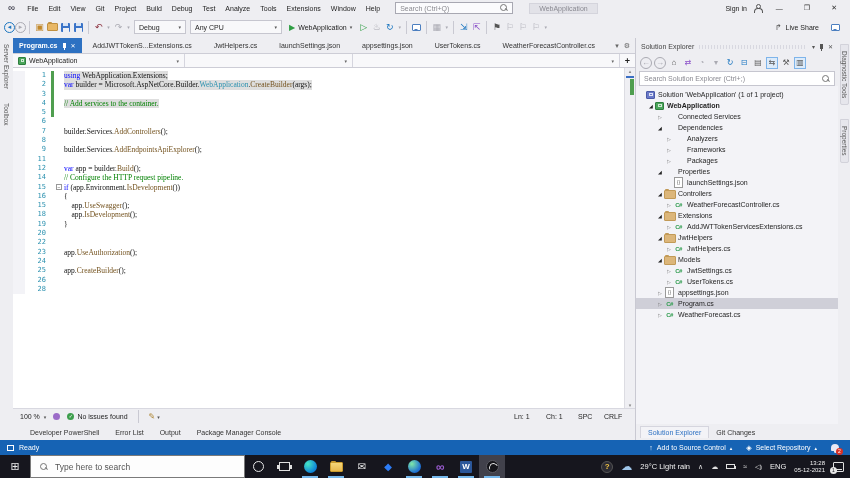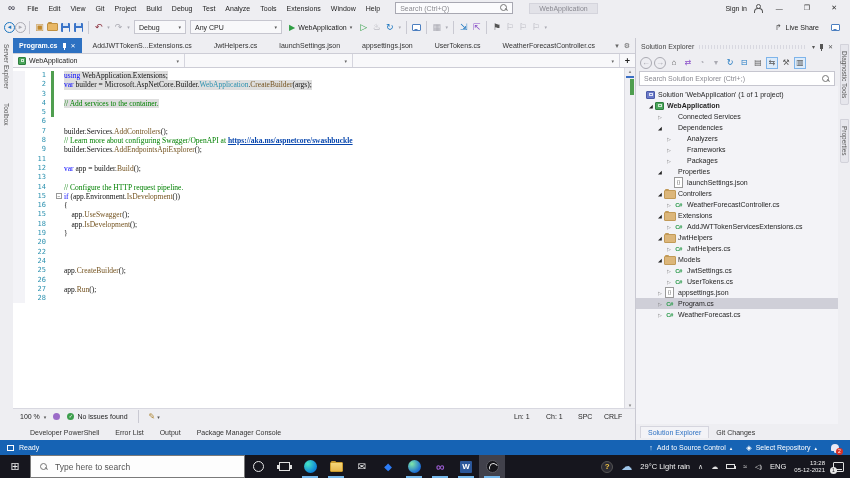--- a/index.html
+++ b/index.html
@@ -342,37 +342,36 @@
           <span class="mark-green"></span>
           <span class="sarr" style="bottom:0">▾</span>
         </div>
       <div class="code-line hl"><span class="gut"></span><span class="ln">1</span><span class="cbar on"></span><span class="fold"></span><span class="codetext"><span class="c-kw">using</span><span class="c-pl"> WebApplication.Extensions;</span></span></div>
           <div class="code-line hl"><span class="gut"></span><span class="ln">2</span><span class="cbar on"></span><span class="fold"></span><span class="codetext"><span class="c-kw">var</span><span class="c-pl"> builder = Microsoft.AspNetCore.Builder.</span><span class="c-ty">WebApplication</span><span class="c-pl">.</span><span class="c-mt">CreateBuilder</span><span class="c-pl">(args);</span></span></div>
           <div class="code-line "><span class="gut"></span><span class="ln">3</span><span class="cbar on"></span><span class="fold"></span><span class="codetext"></span></div>
           <div class="code-line hl"><span class="gut"></span><span class="ln">4</span><span class="cbar on"></span><span class="fold"></span><span class="codetext"><span class="c-cm">// Add services to the container.</span></span></div>
           <div class="code-line hl"><span class="gut"></span><span class="ln">5</span><span class="cbar on"></span><span class="fold"></span></div>
           <div class="code-line "><span class="gut"></span><span class="ln">6</span><span class="cbar "></span><span class="fold"></span><span class="codetext"></span></div>
           <div class="code-line "><span class="gut"></span><span class="ln">7</span><span class="cbar "></span><span class="fold"></span><span class="codetext"><span class="c-pl">builder.Services.</span><span class="c-mt">AddControllers</span><span class="c-pl">();</span></span></div>
-          <div class="code-line "><span class="gut"></span><span class="ln">8</span><span class="cbar "></span><span class="fold"></span><span class="codetext"><span class="c-cm">// Learn more about configuring Swagger/OpenAPI at </span><span class="c-lk">https://aka.ms/aspnetcore/swashbuckle</span></span></div>
+          <div class="code-line "><span class="gut"></span><span class="ln">8</span><span class="cbar "></span><span class="fold"></span></div>
           <div class="code-line "><span class="gut"></span><span class="ln">9</span><span class="cbar "></span><span class="fold"></span><span class="codetext"><span class="c-pl">builder.Services.</span><span class="c-mt">AddEndpointsApiExplorer</span><span class="c-pl">();</span></span></div>
           <div class="code-line "><span class="gut"></span><span class="ln">11</span><span class="cbar "></span><span class="fold"></span><span class="codetext"></span></div>
           <div class="code-line "><span class="gut"></span><span class="ln">12</span><span class="cbar "></span><span class="fold"></span><span class="codetext"><span class="c-kw">var</span><span class="c-pl"> app = builder.</span><span class="c-mt">Build</span><span class="c-pl">();</span></span></div>
-          <div class="code-line "><span class="gut"></span><span class="ln">13</span><span class="cbar "></span><span class="fold"></span><span class="codetext"></span></div>
           <div class="code-line "><span class="gut"></span><span class="ln">14</span><span class="cbar "></span><span class="fold"></span><span class="codetext"><span class="c-cm">// Configure the HTTP request pipeline.</span></span></div>
           <div class="code-line "><span class="gut"></span><span class="ln">15</span><span class="cbar "></span><span class="fold"><span class="minus">−</span></span><span class="codetext"><span class="c-kw">if</span><span class="c-pl"> (app.Environment.</span><span class="c-mt">IsDevelopment</span><span class="c-pl">())</span></span></div>
           <div class="code-line "><span class="gut"></span><span class="ln">16</span><span class="cbar "></span><span class="fold"></span><span class="codetext"><span class="c-pl">{</span></span></div>
           <div class="code-line "><span class="gut"></span><span class="ln">15</span><span class="cbar "></span><span class="fold"></span><span class="codetext"><span class="c-pl">    app.</span><span class="c-mt">UseSwagger</span><span class="c-pl">();</span></span></div>
           <div class="code-line "><span class="gut"></span><span class="ln">18</span><span class="cbar "></span><span class="fold"></span><span class="codetext"><span class="c-pl">    app.</span><span class="c-mt">IsDevelopment</span><span class="c-pl">();</span></span></div>
           <div class="code-line "><span class="gut"></span><span class="ln">19</span><span class="cbar "></span><span class="fold"></span><span class="codetext"><span class="c-pl">}</span></span></div>
           <div class="code-line "><span class="gut"></span><span class="ln">20</span><span class="cbar "></span><span class="fold"></span><span class="codetext"></span></div>
           <div class="code-line "><span class="gut"></span><span class="ln">22</span><span class="cbar "></span><span class="fold"></span><span class="codetext"></span></div>
+          <div class="code-line "><span class="gut"></span><span class="ln">23</span><span class="cbar "></span><span class="fold"></span><span class="codetext"><span class="c-pl">app.</span><span class="c-mt">UseAuthorization</span><span class="c-pl">();</span></span></div>
           <div class="code-line "><span class="gut"></span><span class="ln">24</span><span class="cbar "></span><span class="fold"></span><span class="codetext"></span></div>
           <div class="code-line "><span class="gut"></span><span class="ln">25</span><span class="cbar "></span><span class="fold"></span><span class="codetext"><span class="c-pl">app.</span><span class="c-mt">CreateBuilder</span><span class="c-pl">();</span></span></div>
           <div class="code-line "><span class="gut"></span><span class="ln">26</span><span class="cbar "></span><span class="fold"></span><span class="codetext"></span></div>
-          <div class="code-line "><span class="gut"></span><span class="ln">27</span><span class="cbar "></span><span class="fold"></span><span class="codetext"><span class="c-pl">app.</span><span class="c-mt">Run</span><span class="c-pl">();</span></span></div>
           <div class="code-line "><span class="gut"></span><span class="ln">28</span><span class="cbar "></span><span class="fold"></span><span class="codetext"></span></div>
         </div>
       <div class="ed-status">
         <span class="zoombox">
             <span>100 %</span>
             <span class="arr">▾</span>
           </span>
         <span class="intelli"></span>
         <span style="display:flex;align-items:center;gap:3px">
             <span class="ok-dot">✓</span>

